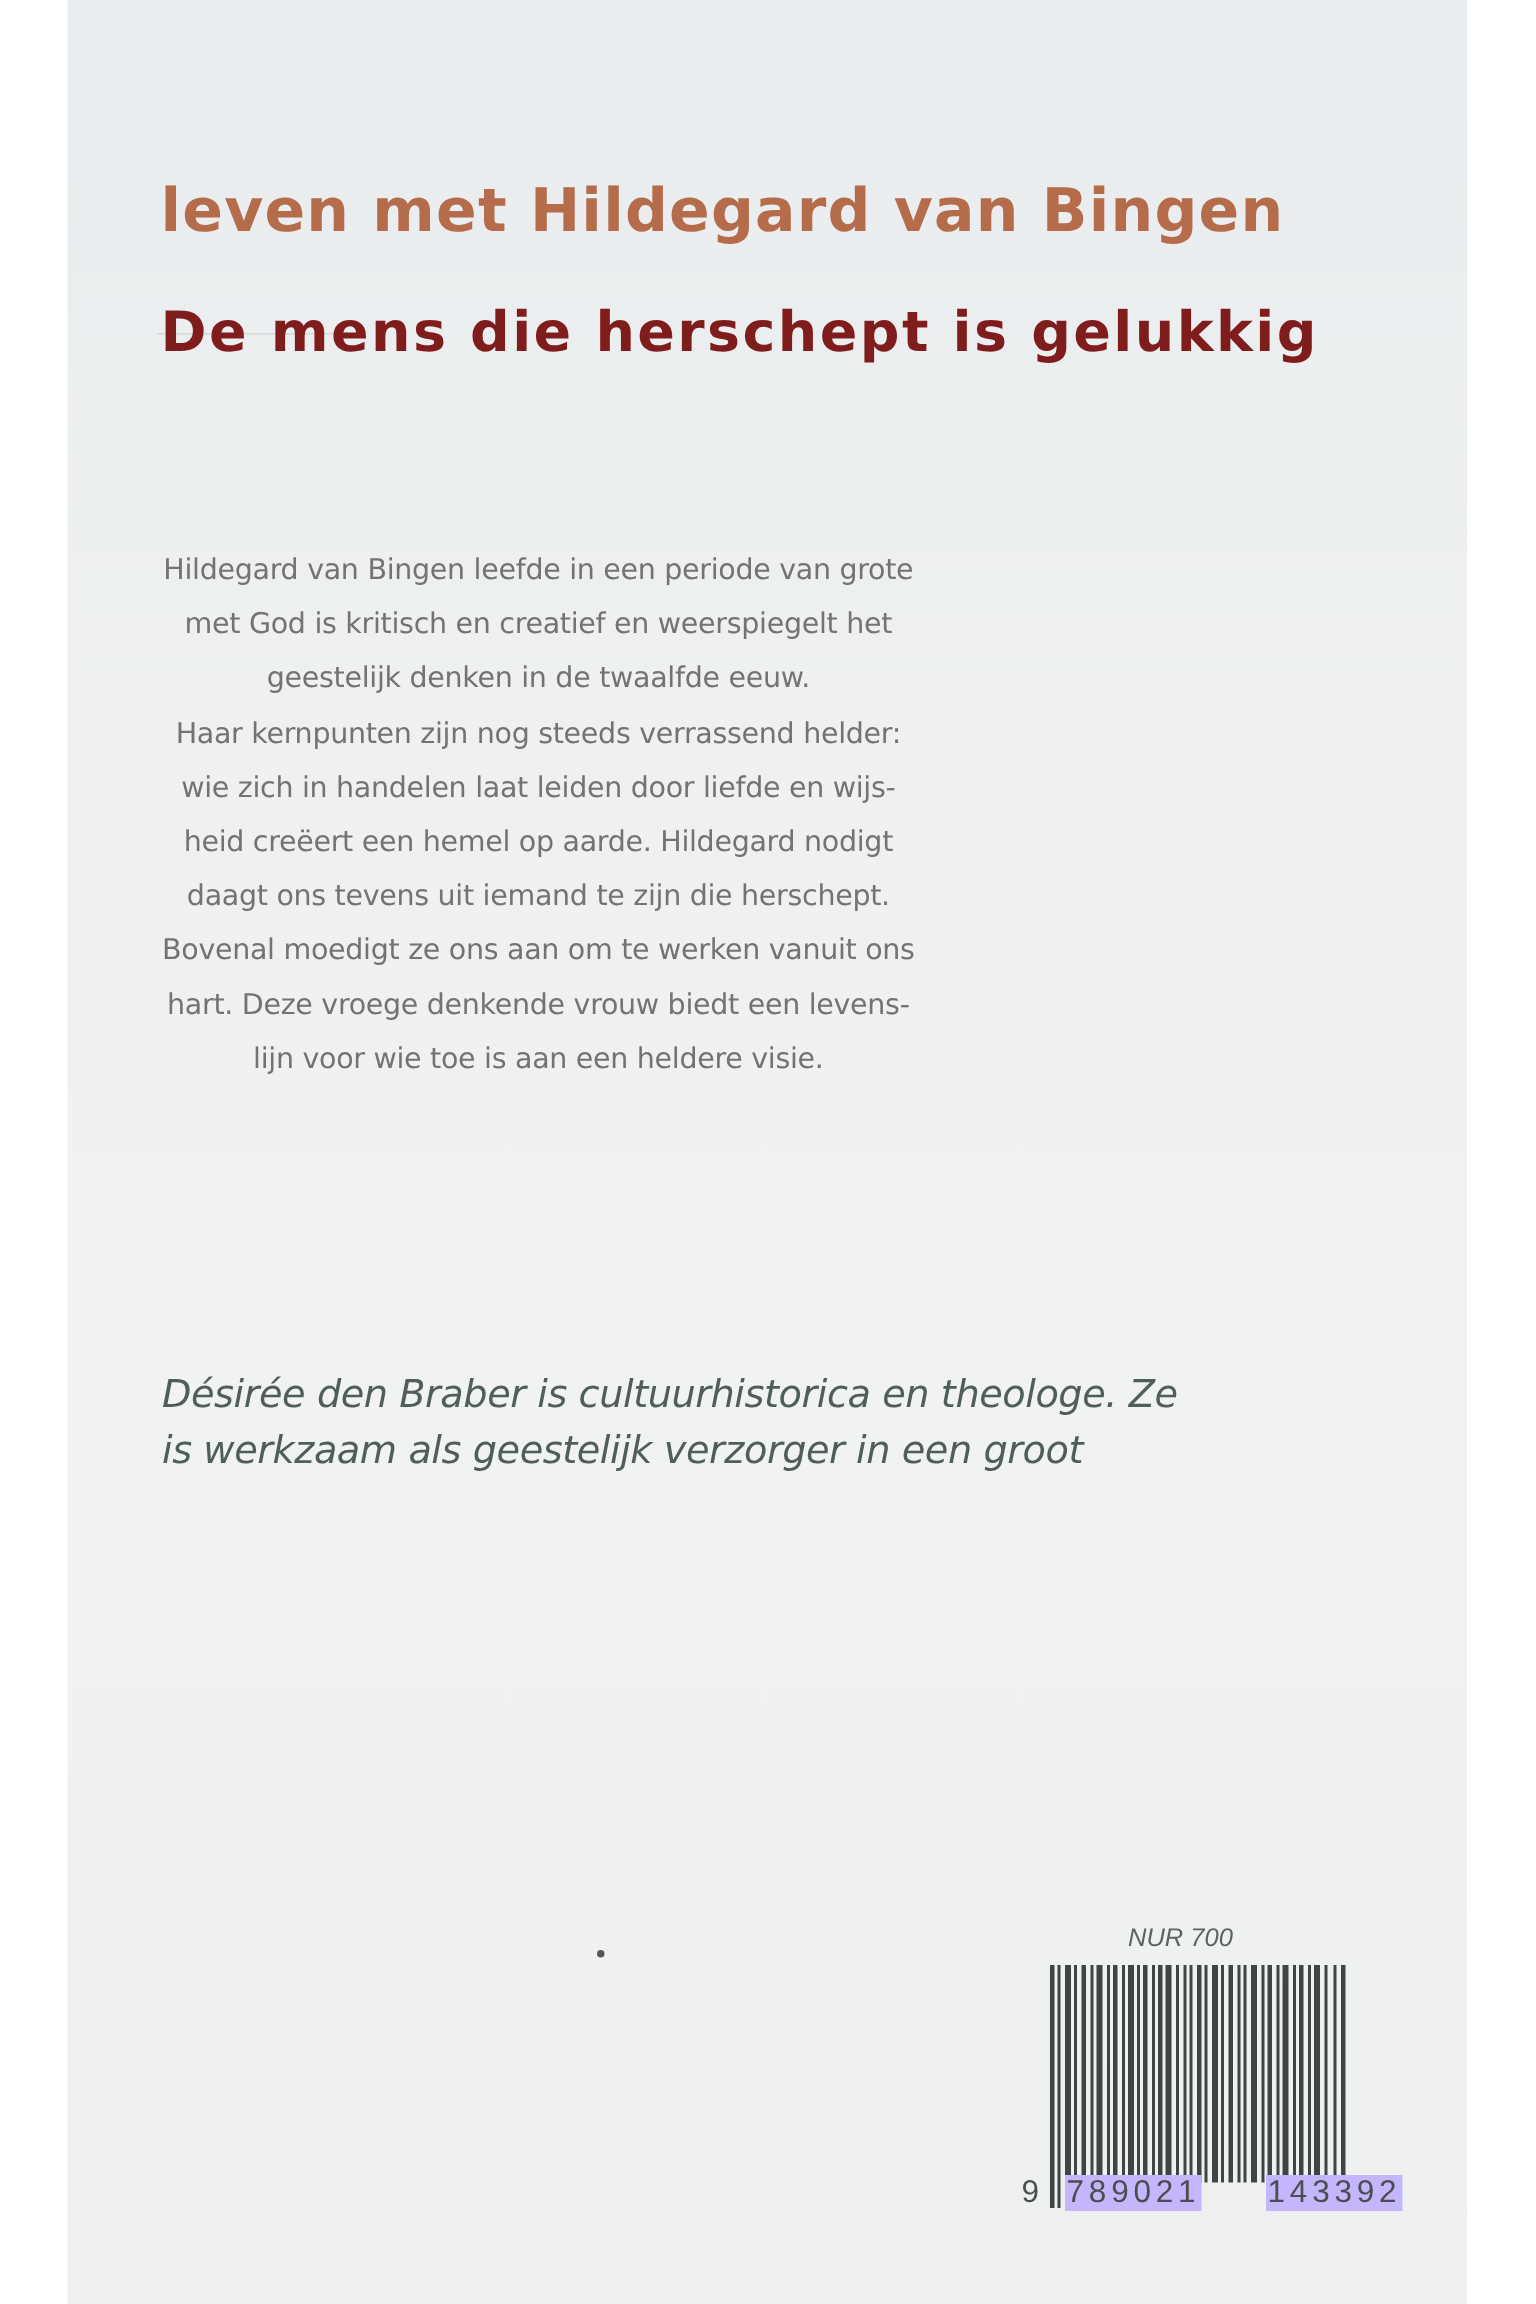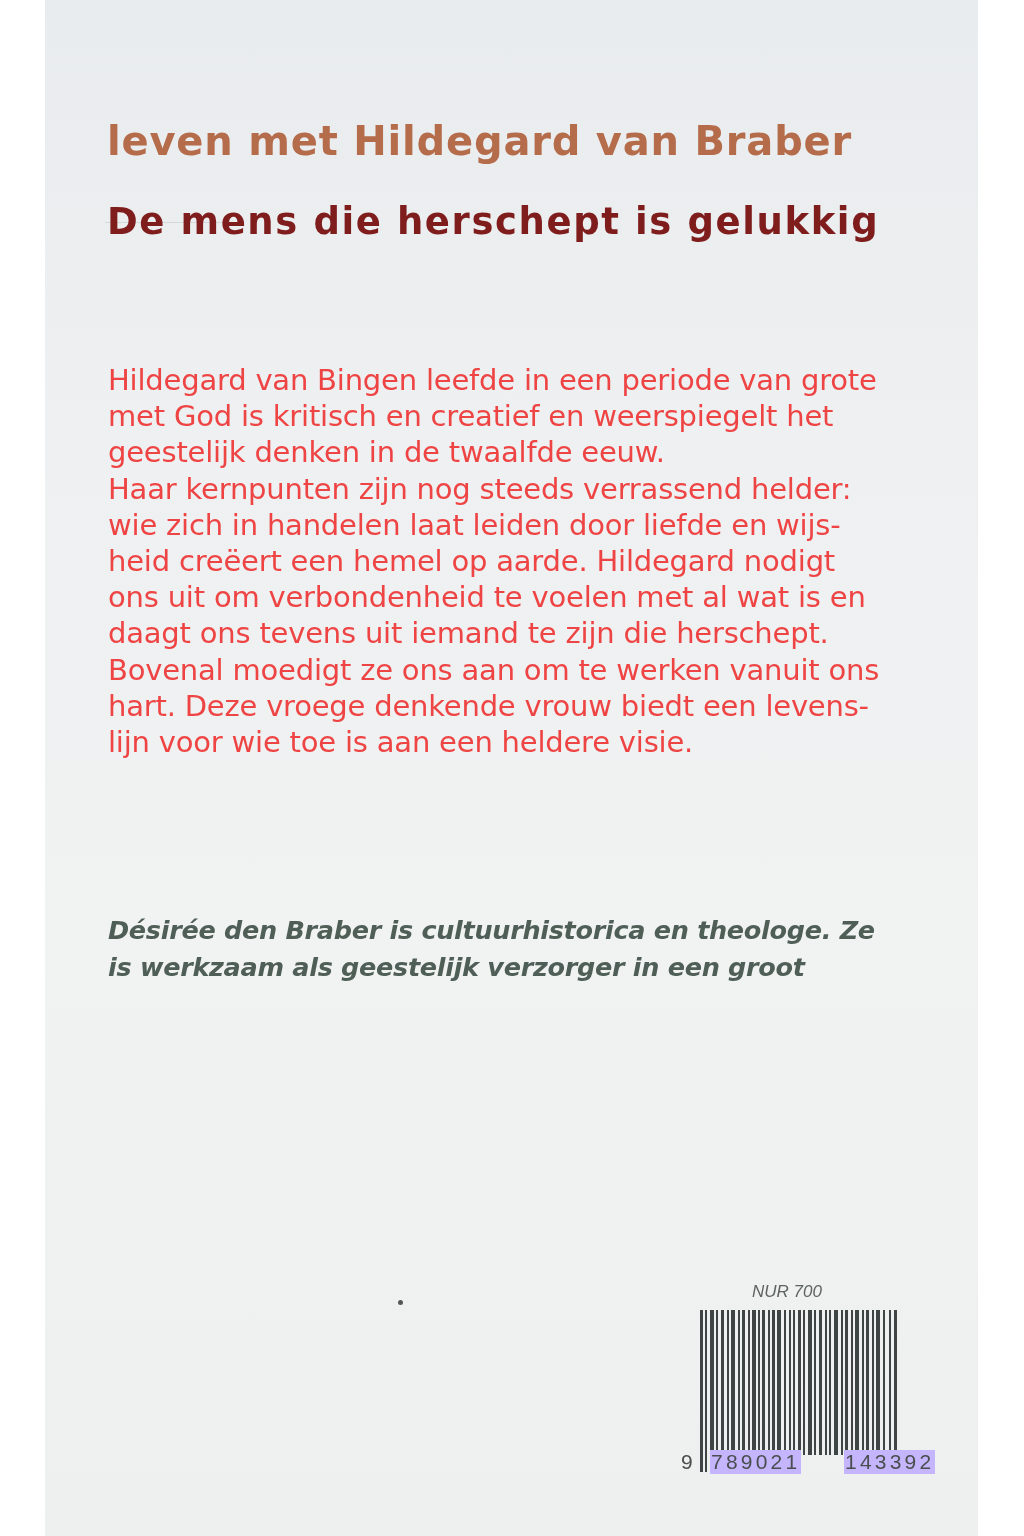--- a/index.html
+++ b/index.html
@@ -53,41 +53,41 @@
       letter-spacing: 1.6px;
       color: #7f1d1d;
       white-space: nowrap;
       margin: 0;
     }
     .body-text {
       position: absolute;
       left: 108px;
       top: 362px;
       font-family: "DejaVu Sans", sans-serif;
-      font-size: 29px;
+      font-size: 19px;
       line-height: 36.2px;
-      color: #ef4444;
+      color: #737373;
       letter-spacing: -0.2px;
       white-space: nowrap;
       margin: 0;
+      text-align: center;
     }
     .body-text .line { display: block; }
     .bio-text {
       position: absolute;
       left: 108px;
       top: 912px;
       font-family: "DejaVu Sans", sans-serif;
       font-style: italic;
       font-size: 25.5px;
       line-height: 36.5px;
       color: #4f5f58;
       letter-spacing: -0.3px;
       white-space: nowrap;
       margin: 0;
-      font-weight: bold;
     }
     .bio-text .line { display: block; }
     .website {
       position: absolute;
       left: 107px;
       top: 1448px;
       font-family: "DejaVu Sans", sans-serif;
       font-size: 22px;
       color: #4d5650;
       letter-spacing: 0.2px;
@@ -129,31 +129,30 @@
       border-radius: 50%;
       background: #555;
     }
   </style>
 </head>
 <body>
 
 <div class="page">
   <div class="cover"></div>
 
-  <h1 class="title-line">leven met Hildegard van Braber</h1>
+  <h1 class="title-line">leven met Hildegard van Bingen</h1>
   <h2 class="subtitle-line">De mens die herschept is gelukkig</h2>
 
   <p class="body-text">
     <span class="line">Hildegard van Bingen leefde in een periode van grote</span>
     <span class="line">met God is kritisch en creatief en weerspiegelt het</span>
     <span class="line">geestelijk denken in de twaalfde eeuw.</span>
     <span class="line">Haar kernpunten zijn nog steeds verrassend helder:</span>
     <span class="line">wie zich in handelen laat leiden door liefde en wijs-</span>
     <span class="line">heid creëert een hemel op aarde. Hildegard nodigt</span>
-    <span class="line">ons uit om verbondenheid te voelen met al wat is en</span>
     <span class="line">daagt ons tevens uit iemand te zijn die herschept.</span>
     <span class="line">Bovenal moedigt ze ons aan om te werken vanuit ons</span>
     <span class="line">hart. Deze vroege denkende vrouw biedt een levens-</span>
     <span class="line">lijn voor wie toe is aan een heldere visie.</span>
   </p>
 
   <p class="bio-text">
     <span class="line">Désirée den Braber is cultuurhistorica en theologe. Ze</span>
     <span class="line">is werkzaam als geestelijk verzorger in een groot</span>
   </p>

